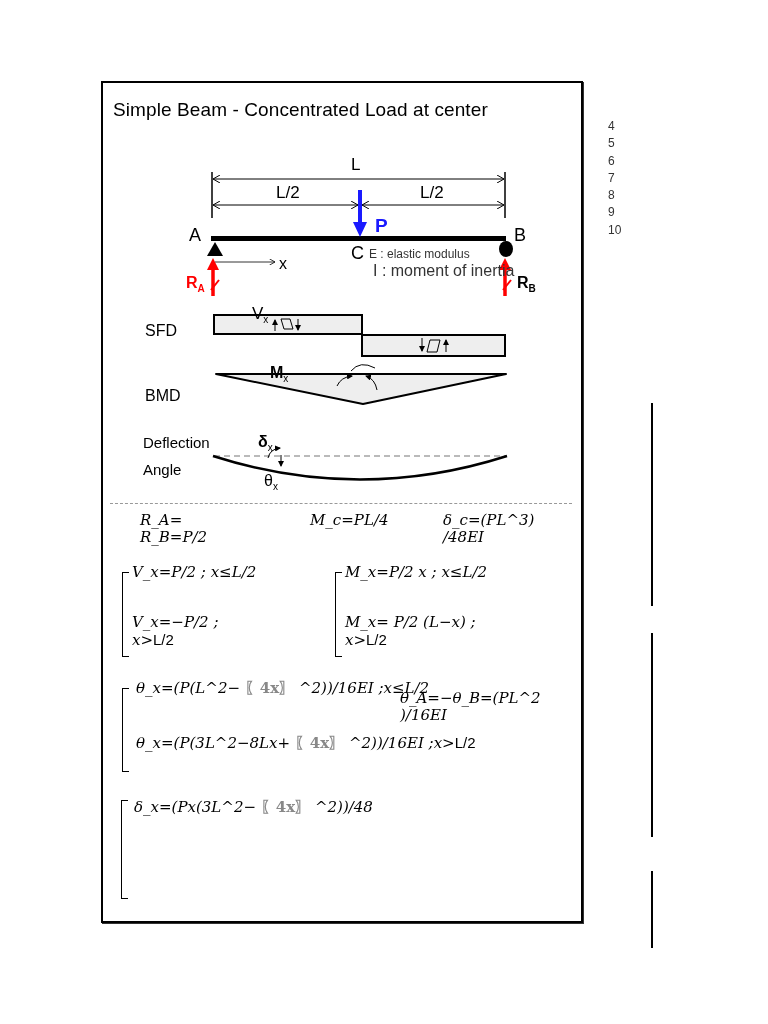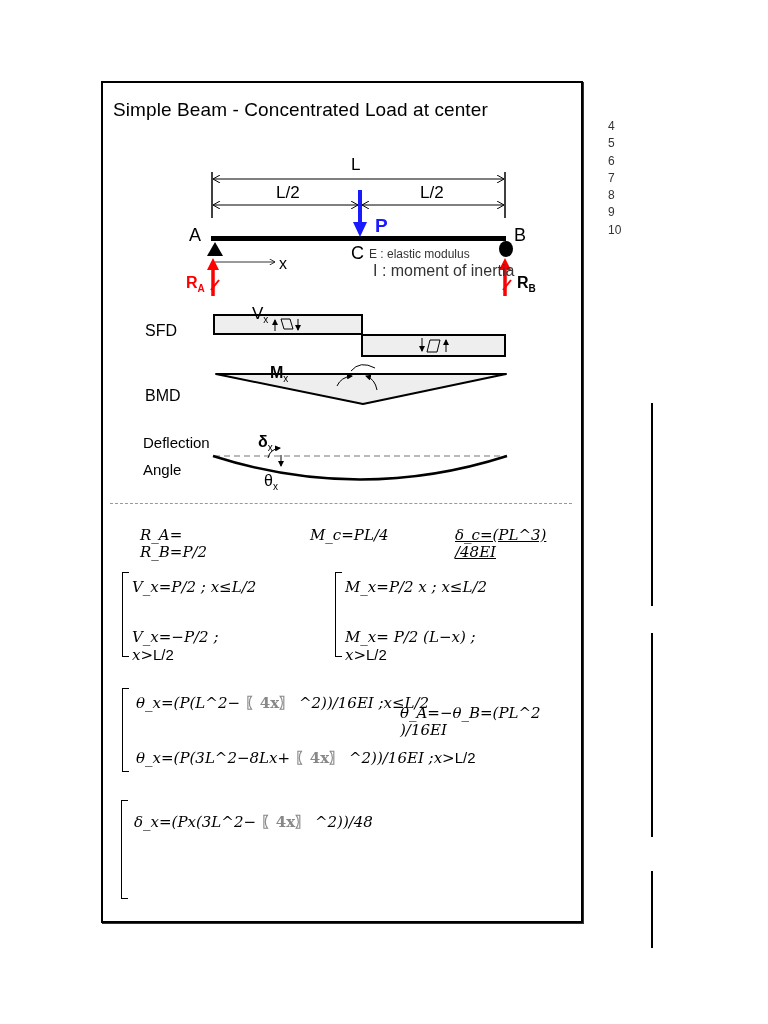--- a/index.html
+++ b/index.html
@@ -1,21 +1,21 @@
 <!DOCTYPE html>
 <html><head>
 <meta charset="utf-8">
 <style>
   html, body { margin: 0; padding: 0; background: #ffffff; }
   body { width: 768px; height: 1024px; position: relative; overflow: hidden; font-family: "Liberation Sans", sans-serif; color: #000; }
   .frame { position: absolute; left: 101px; top: 81px; width: 478px; height: 838px; border: 2px solid #000; box-shadow: 1px 1px 0 #333; background: #fff; }
   .title { position: absolute; left: 113px; top: 99px; font-size: 19px; font-family: "Liberation Sans", sans-serif; letter-spacing: 0.1px; }
   svg.diagram { position: absolute; left: 0; top: 0; }
   .lbl { position: absolute; font-family: "Liberation Sans", sans-serif; white-space: nowrap; }
-  .eq { position: absolute; font-family: "DejaVu Serif", serif; font-style: italic; font-size: 15px; line-height: 17px; white-space: nowrap; color: #000; margin-top: 15px; }
+  .eq { position: absolute; font-family: "DejaVu Serif", serif; font-style: italic; font-size: 15px; line-height: 17px; white-space: nowrap; color: #000; }
   .eq .up { font-style: normal; font-family: "Liberation Sans", sans-serif; }
   .sep { position: absolute; left: 110px; top: 503px; width: 462px; border-top: 1px dashed #999; }
   .bracket { position: absolute; border-left: 1.5px solid #000; border-top: 1.5px solid #000; border-bottom: 1.5px solid #000; border-right: none; width: 6px; }
   .pagenums { position: absolute; left: 608px; top: 118px; font-size: 12px; line-height: 17.3px; color: #333; font-family: "Liberation Sans", sans-serif; }
   .vline { position: absolute; left: 651px; width: 1.5px; background: #000; }
   .gray { color: #888; font-style: normal; font-weight: bold; }
 </style>
 </head>
 <body>
 
@@ -133,21 +133,21 @@
   <span>θ</span><sub style="font-size:10px;">x</sub>
 </div>
 
 <div class="sep"></div>
 
 <div class="eq" style="left:140px;top:512px;">
   <div>R_A=</div>
   <div>R_B=P/2</div>
 </div>
 <div class="eq" style="left:310px;top:512px;">M_c=PL/4</div>
-<div class="eq" style="left:455px;top:512px;text-decoration:underline;">
+<div class="eq" style="left:443px;top:512px;">
   <div>δ_c=(PL^3)</div>
   <div>/48EI</div>
 </div>
 
 <div class="bracket" style="left:122px;top:572px;height:83px;"></div>
 <div class="eq" style="left:132px;top:564px;">V_x=P/2  ; x≤L/2</div>
 <div class="eq" style="left:132px;top:614px;">
   <div>V_x=−P/2  ;</div>
   <div><span>x&gt;</span><span class="up">L/2</span></div>
 </div>

